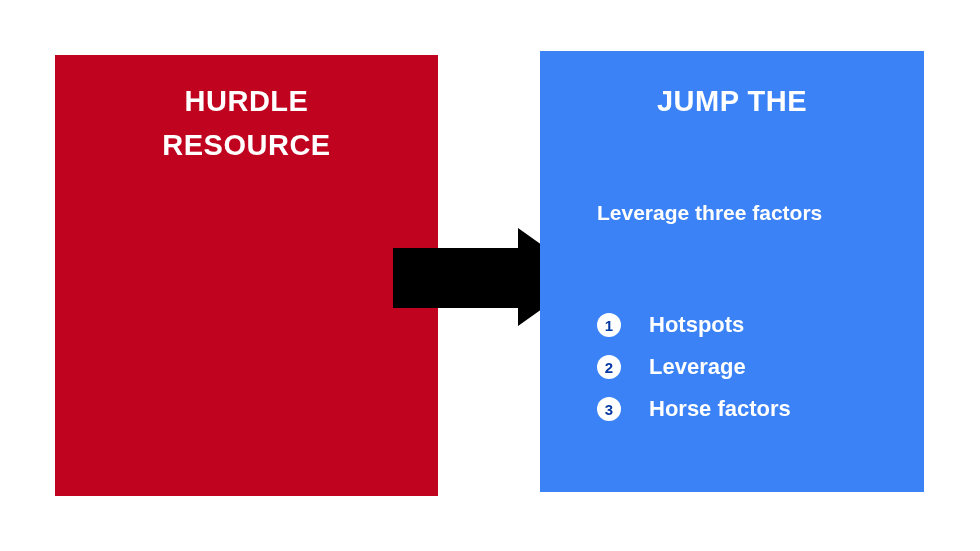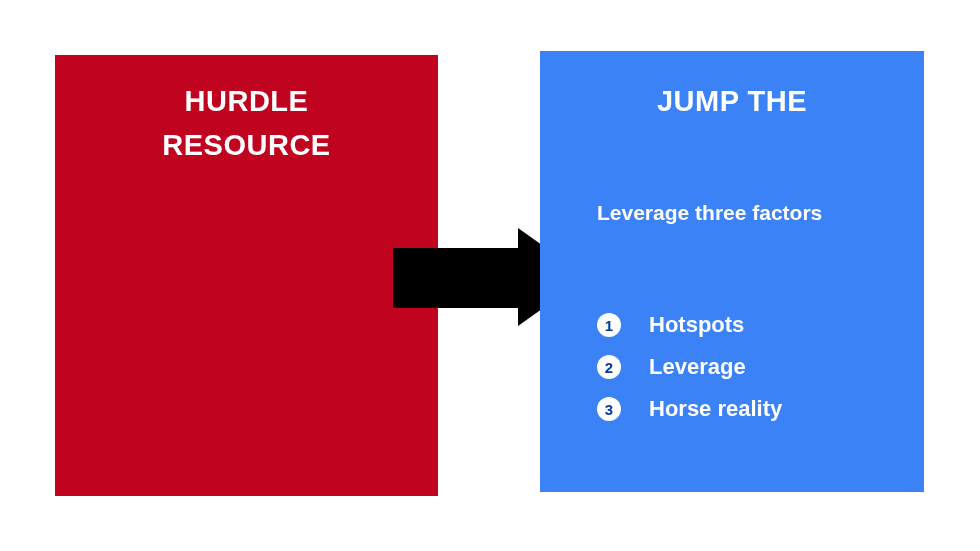--- a/index.html
+++ b/index.html
@@ -129,18 +129,18 @@
       <div class="list-item">
         <span class="step-badge">1</span>
         <span class="list-label">Hotspots</span>
       </div>
       <div class="list-item">
         <span class="step-badge">2</span>
         <span class="list-label">Leverage</span>
       </div>
       <div class="list-item">
         <span class="step-badge">3</span>
-        <span class="list-label">Horse reality</span>
+        <span class="list-label">Horse factors</span>
       </div>
     </div>
   </div>
 
 </div>
 
 </body></html>

